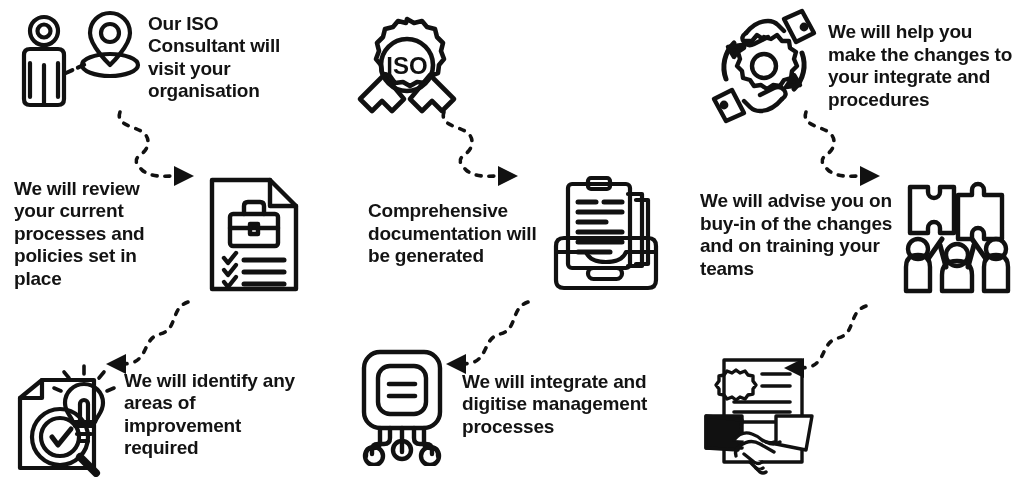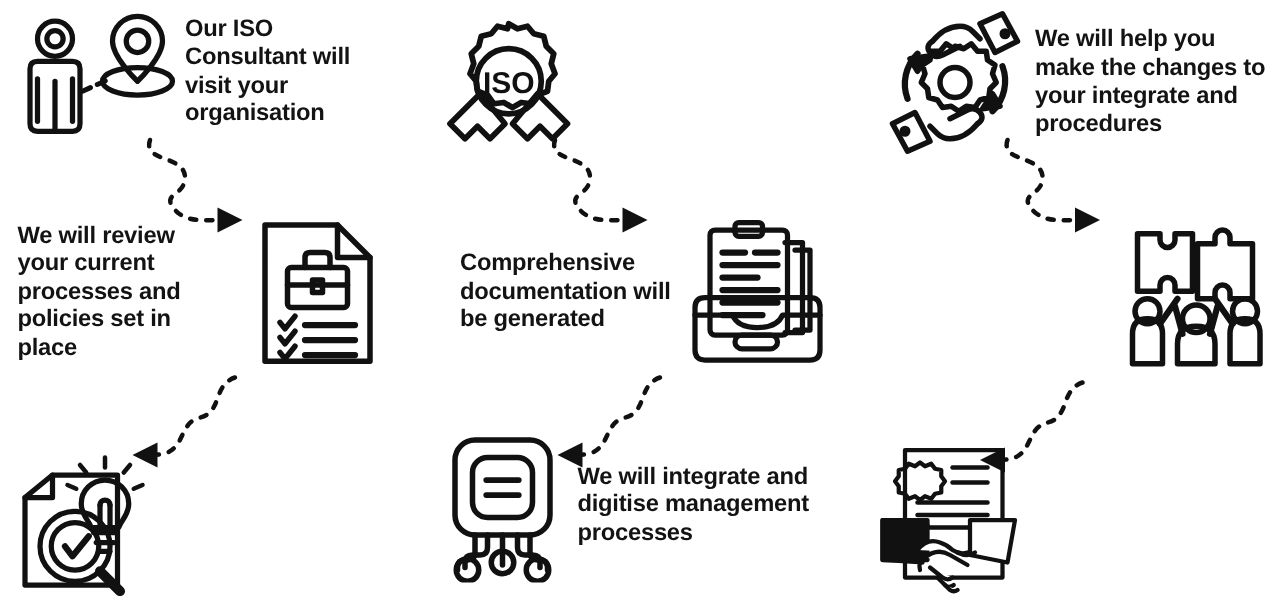--- a/index.html
+++ b/index.html
@@ -140,20 +140,21 @@
         <path d="M92 20 l-5 6" stroke-width="3.6"></path>
         <path d="M42 36 l7 3" stroke-width="3.6"></path>
         <path d="M102 36 l-7 3" stroke-width="3.6"></path>
 
         <circle cx="48" cy="85" r="28"></circle>
         <circle cx="48" cy="85" r="19"></circle>
         <path d="M40 85 l6 8 l13 -16" stroke-width="5"></path>
         <path d="M68 105 l16 16" stroke-width="8"></path>
       </svg>
     </div>
+    <div class="cell-text">We will identify any areas of improvement required</div>
   </div>
 
   <div class="cell icon-left" style="left:350px; top:0px; width:300px; height:140px;">
     <div class="cell-icon" style="width:115px;height:115px;">
       <svg class="ico" width="115" height="115" viewBox="0 0 115 115" fill="none" stroke="#111" stroke-width="4.6" stroke-linecap="round" stroke-linejoin="round">
 
         <path d="M34 62 L10 86 l12 12 l10 -10 l10 10 l12 -12 z"></path>
         <path d="M80 62 L104 86 l-12 12 l-10 -10 l-10 10 l-12 -12 z"></path>
 
         <path d="M57 6
@@ -270,20 +271,21 @@
         <path d="M26 84 l14 -20" stroke-width="5"></path>
         <circle cx="94" cy="74" r="10"></circle>
         <path d="M106 92 q0 -12 -12 -12 q-12 0 -12 12 v24 h24 z"></path>
         <path d="M84 84 l-14 -20" stroke-width="5"></path>
         <circle cx="55" cy="80" r="11"></circle>
         <path d="M40 100 q0 -14 15 -14 q15 0 15 14 v16 h-30 z"></path>
         <path d="M44 92 l-6 -22" stroke-width="5"></path>
         <path d="M66 92 l6 -22" stroke-width="5"></path>
       </svg>
     </div>
+    <div class="cell-text">We will advise you on buy-in of the changes and on training your teams</div>
   </div>
 
   <div class="arrow" style="left:782px; top:300px;">
     <svg width="110" height="85" viewBox="0 0 110 85">
       <path d="M84 6 C66 12, 74 34, 56 38 C40 42, 44 60, 30 66 C24 68, 20 68, 14 68" fill="none" stroke="#111" stroke-width="3.6" stroke-dasharray="5 8" stroke-linecap="round"></path>
       <polygon points="22,58 2,68 22,78" fill="#111"></polygon>
     </svg>
   </div>
 
   <div class="cell icon-left" style="left:700px; top:352px; width:318px; height:125px;">

